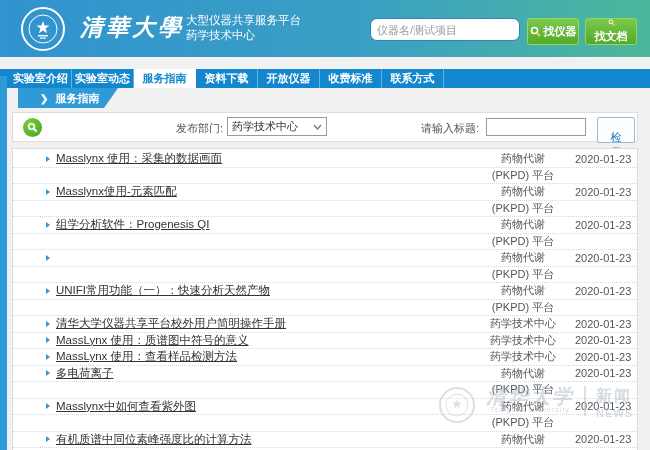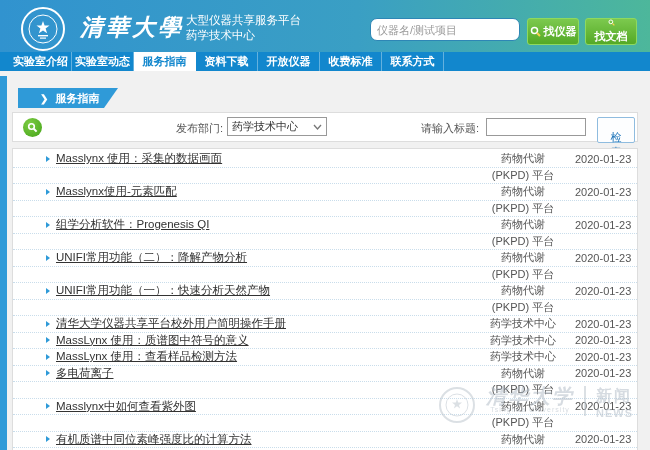--- a/index.html
+++ b/index.html
@@ -15,21 +15,21 @@
   .hinput{position:absolute;left:370px;top:18px;width:150px;height:23px;border:1px solid #2e86b5;
           border-radius:7px;font-size:11px;padding:0 6px;color:#333;box-sizing:border-box;
           font-family:"Liberation Sans",sans-serif;}
   .hinput::placeholder{color:#999;}
   .gbtn{position:absolute;top:18px;height:27px;width:52px;border:1px solid #8ed95f;border-radius:3px;
         background:linear-gradient(#7cc94e,#54a926);color:#fff;font-size:11px;font-weight:bold;
         display:flex;align-items:center;justify-content:center;gap:3px;cursor:pointer;padding:0;
         font-family:"Liberation Sans",sans-serif;}
   .btn-inst{left:527px;} .btn-doc{left:585px;flex-direction:column;}
   
-  .nav{position:absolute;left:0;top:52px;width:650px;height:19px;background:#1287cd;
+  .nav{position:absolute;left:0;top:69px;width:650px;height:19px;background:#1287cd;
        display:flex;padding-left:10px;box-sizing:border-box;}
   .tab{width:61px;height:19px;line-height:19px;text-align:center;color:#fff;font-size:11px;
        font-weight:bold;border-right:1px solid rgba(255,255,255,.35);cursor:pointer;white-space:nowrap;overflow:hidden;}
   .tab.active{background:#fff;color:#1287cd;}
   .left-strip{position:absolute;left:0;top:76px;width:7px;height:374px;background:#2f9ad8;}
   
   .breadcrumb{position:absolute;left:18px;top:88px;width:100px;height:20px;background:#2f9ad8;
               clip-path:polygon(0 0,100% 0,86% 100%,0 100%);color:#fff;font-size:11px;font-weight:bold;
               line-height:20px;padding-left:22px;box-sizing:border-box;}
   .bc-chev{margin-right:7px;font-size:10px;}
@@ -186,21 +186,20 @@
         <span class="title"></span>
         <span class="dept">(PKPD) 平台</span>
         <span class="date"></span>
       </div>
   </div>
 
   <div>
     <div class="line">
         <span class="title">
           <span class="bullet"></span>
-          <span>UNIFI常用功能（二）：降解产物分析</span>
         </span>
         <span class="dept">药物代谢</span>
         <span class="date">2020-01-23</span>
       </div>
     <div class="line">
         <span class="title"></span>
         <span class="dept">(PKPD) 平台</span>
         <span class="date"></span>
       </div>
   </div>

